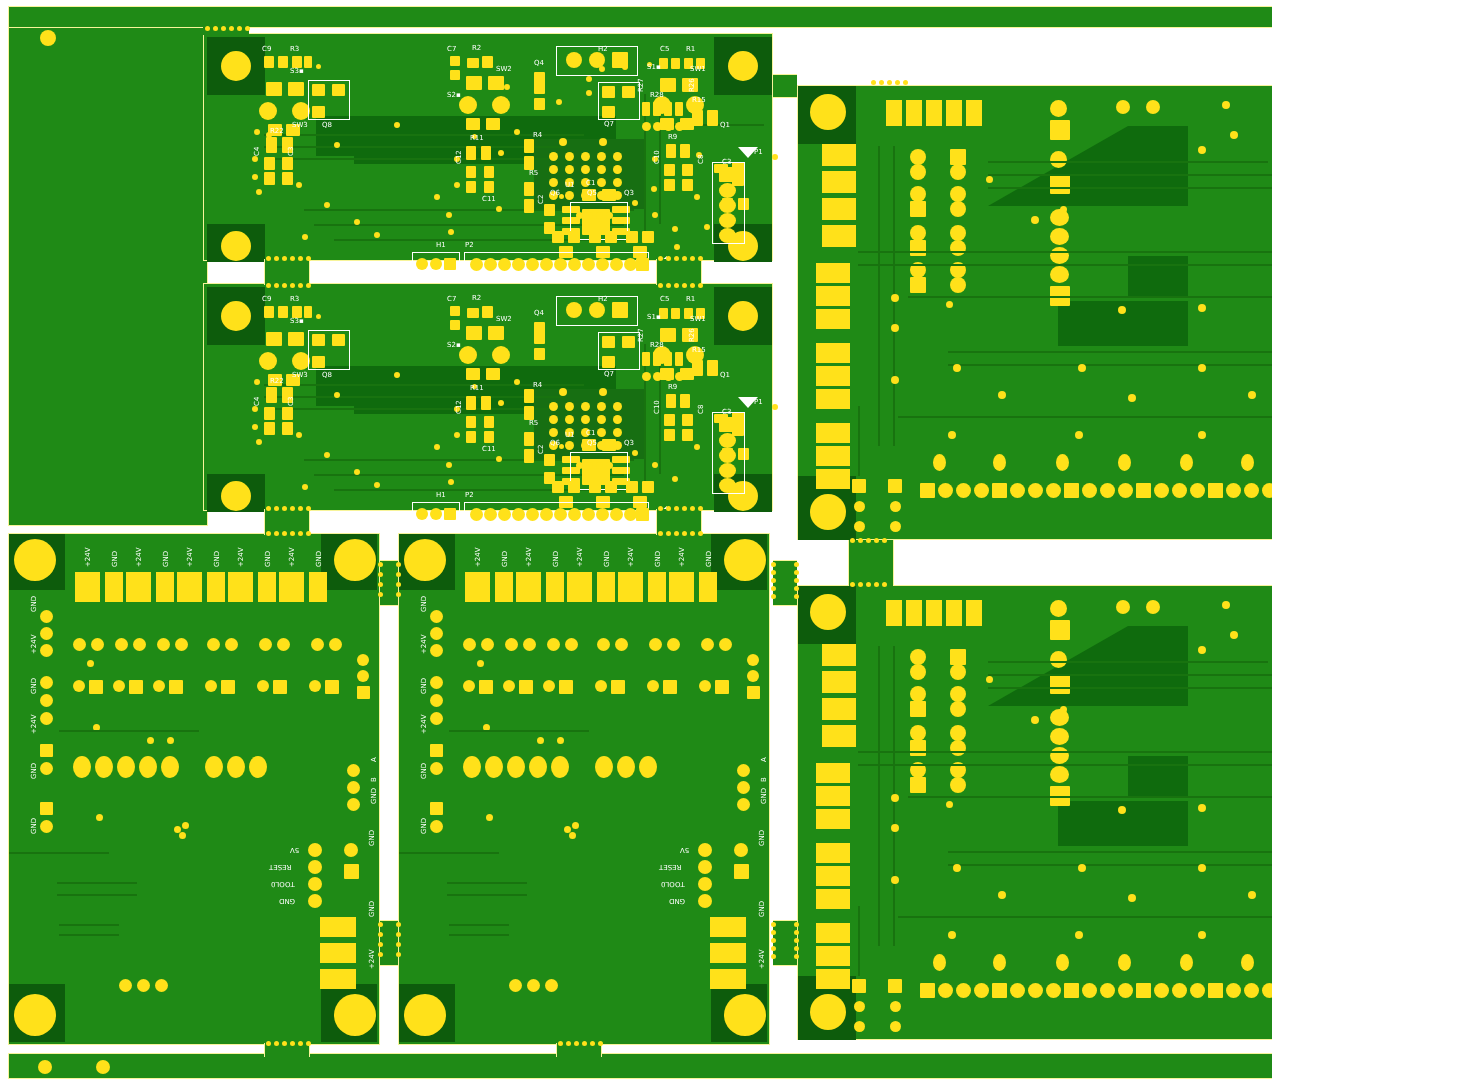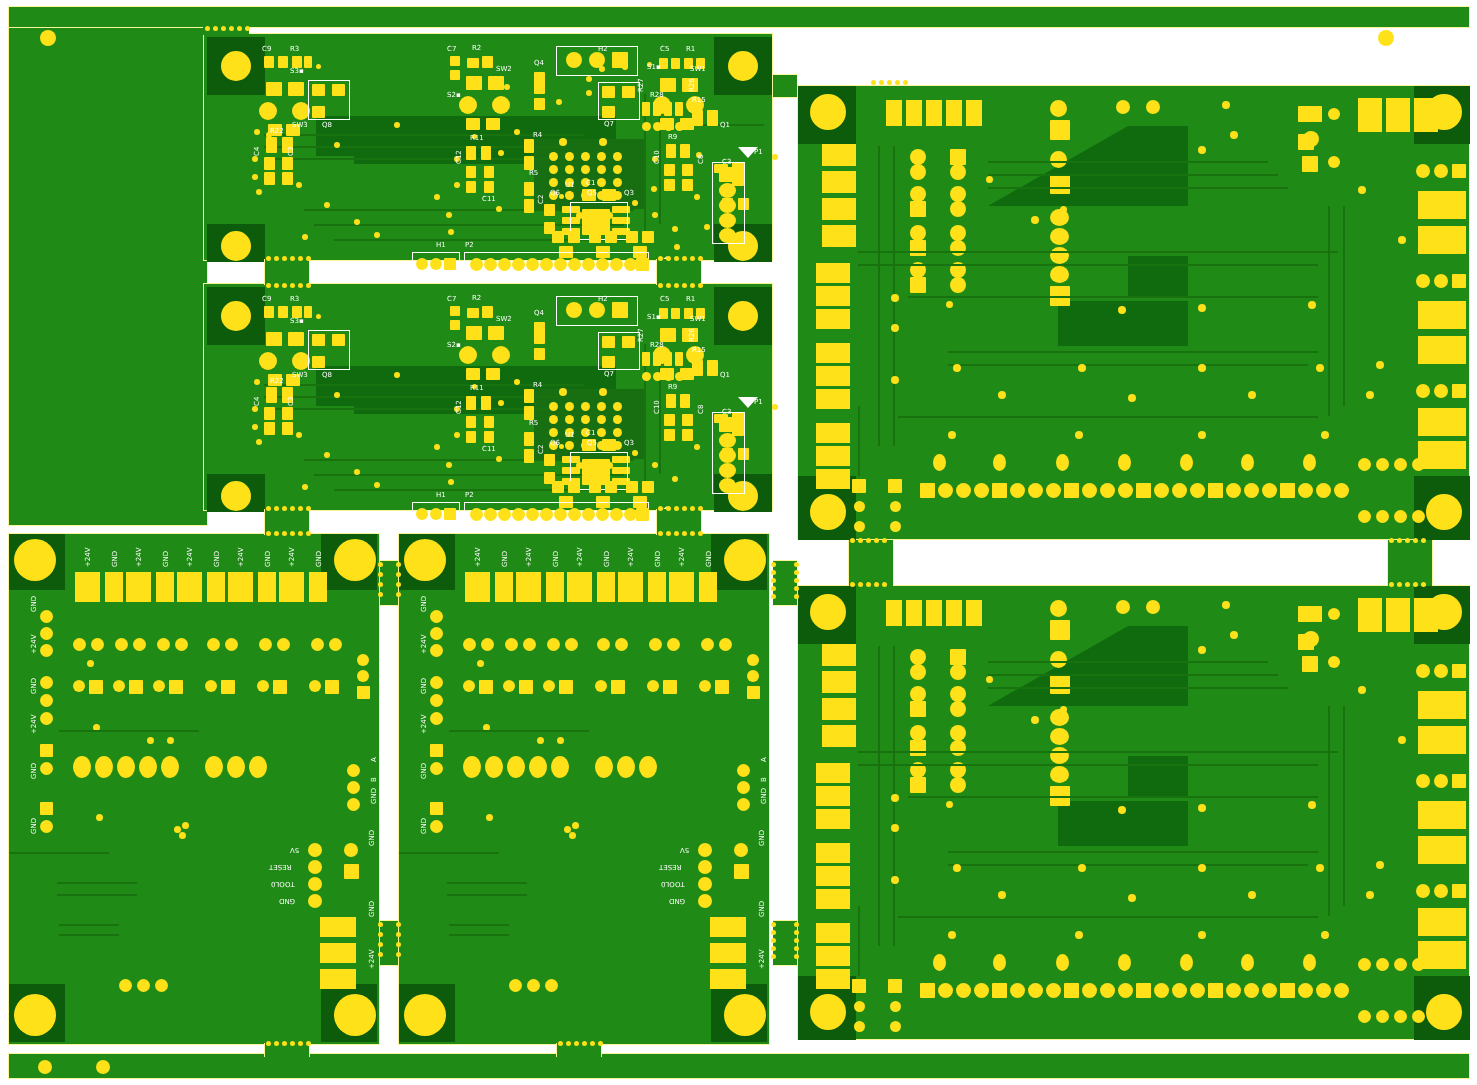--- a/index.html
+++ b/index.html
@@ -1,18 +1,18 @@
 <!DOCTYPE html>
 <html><head>
 <meta charset="utf-8">
 <title>PCB Panel View</title>
 <style>
   html,body{margin:0;padding:0;background:#ffffff;}
   body{font-family:"DejaVu Sans",sans-serif;}
-  #panel{position:relative;width:1470px;height:1085px;overflow:hidden;background:#ffffff;}
+  #panel{position:relative;width:1272px;height:1085px;overflow:hidden;background:#ffffff;}
   .board{position:absolute;background:#1f8a16;box-sizing:border-box;}
   
   .pad{position:absolute;background:#ffe11a;}
   .padr{position:absolute;background:#ffe11a;border-radius:50%;}
   .padsq{position:absolute;background:#ffe11a;border-radius:1px;}
   .via{position:absolute;background:#ffe11a;border-radius:50%;}
   .drill{position:absolute;background:#ffe11a;border-radius:50%;}
   .mhole{position:absolute;background:#0d5c0c;}
   
   .pour{position:absolute;background:#0f6b0d;}

